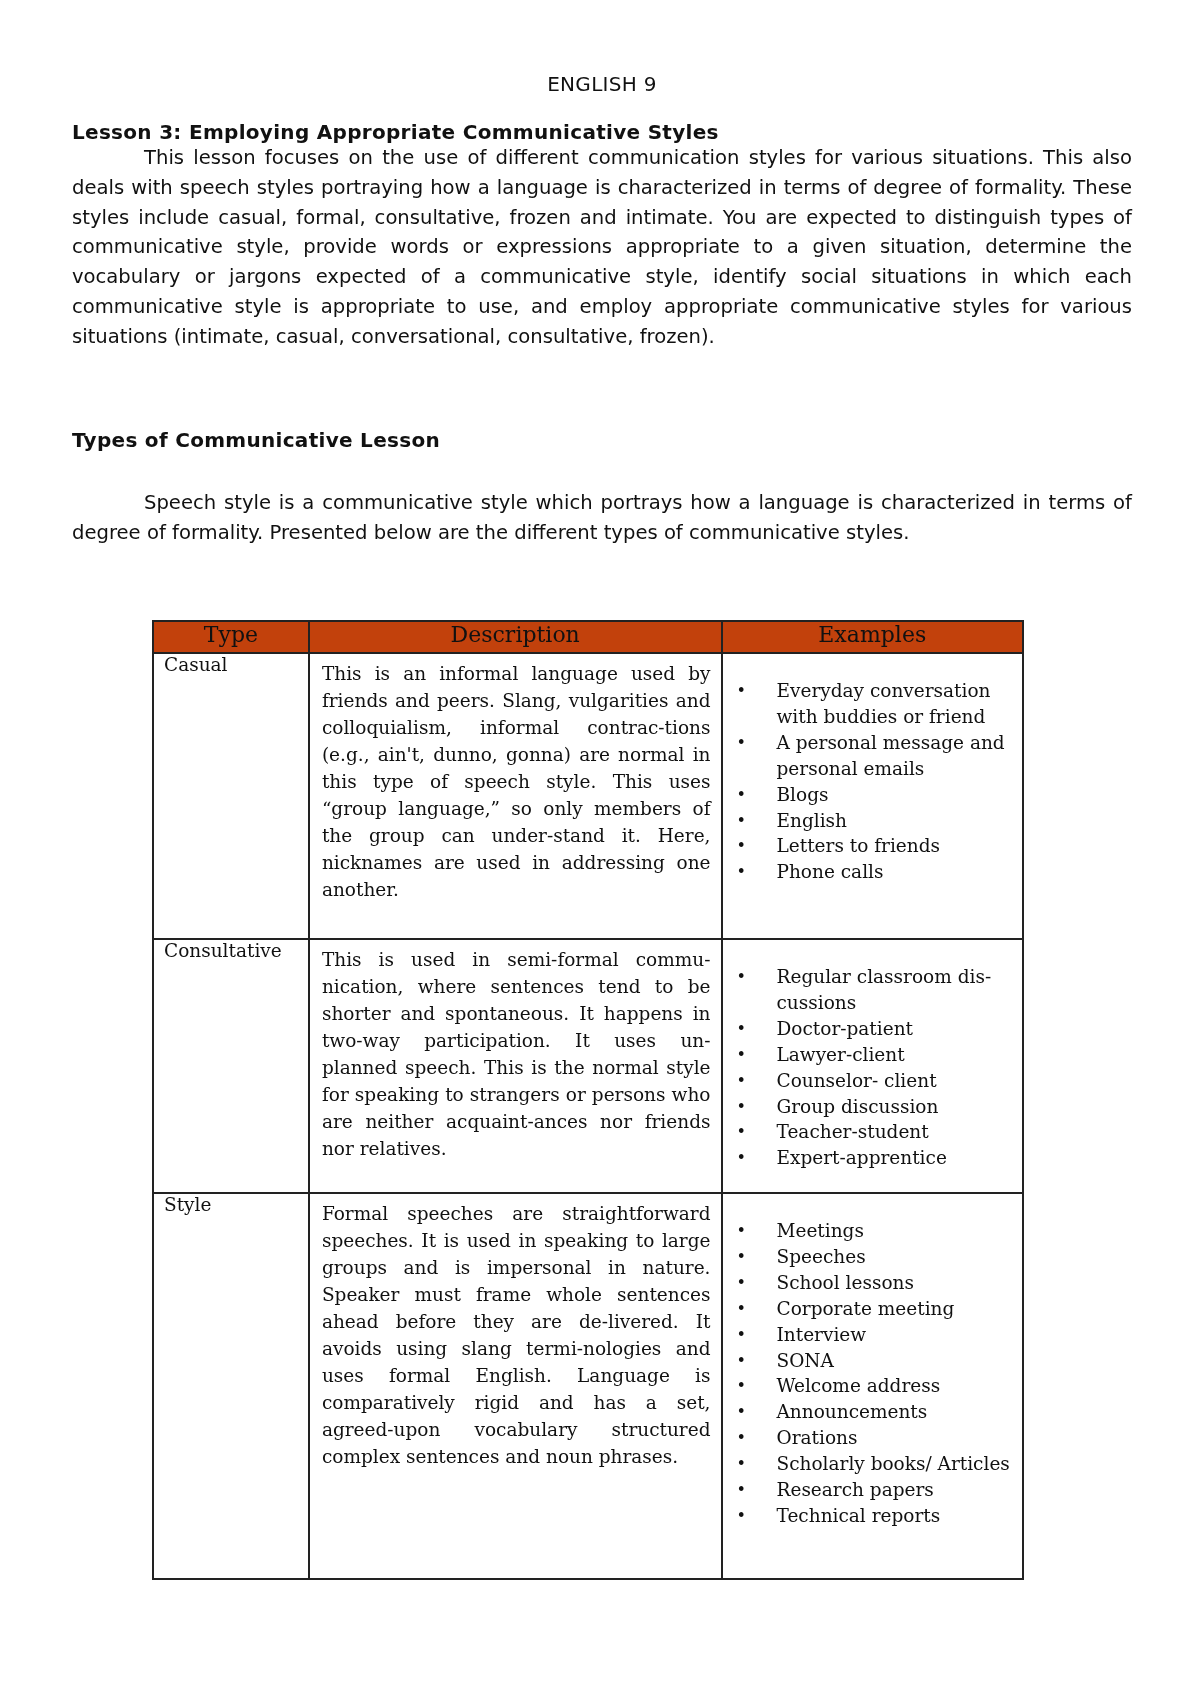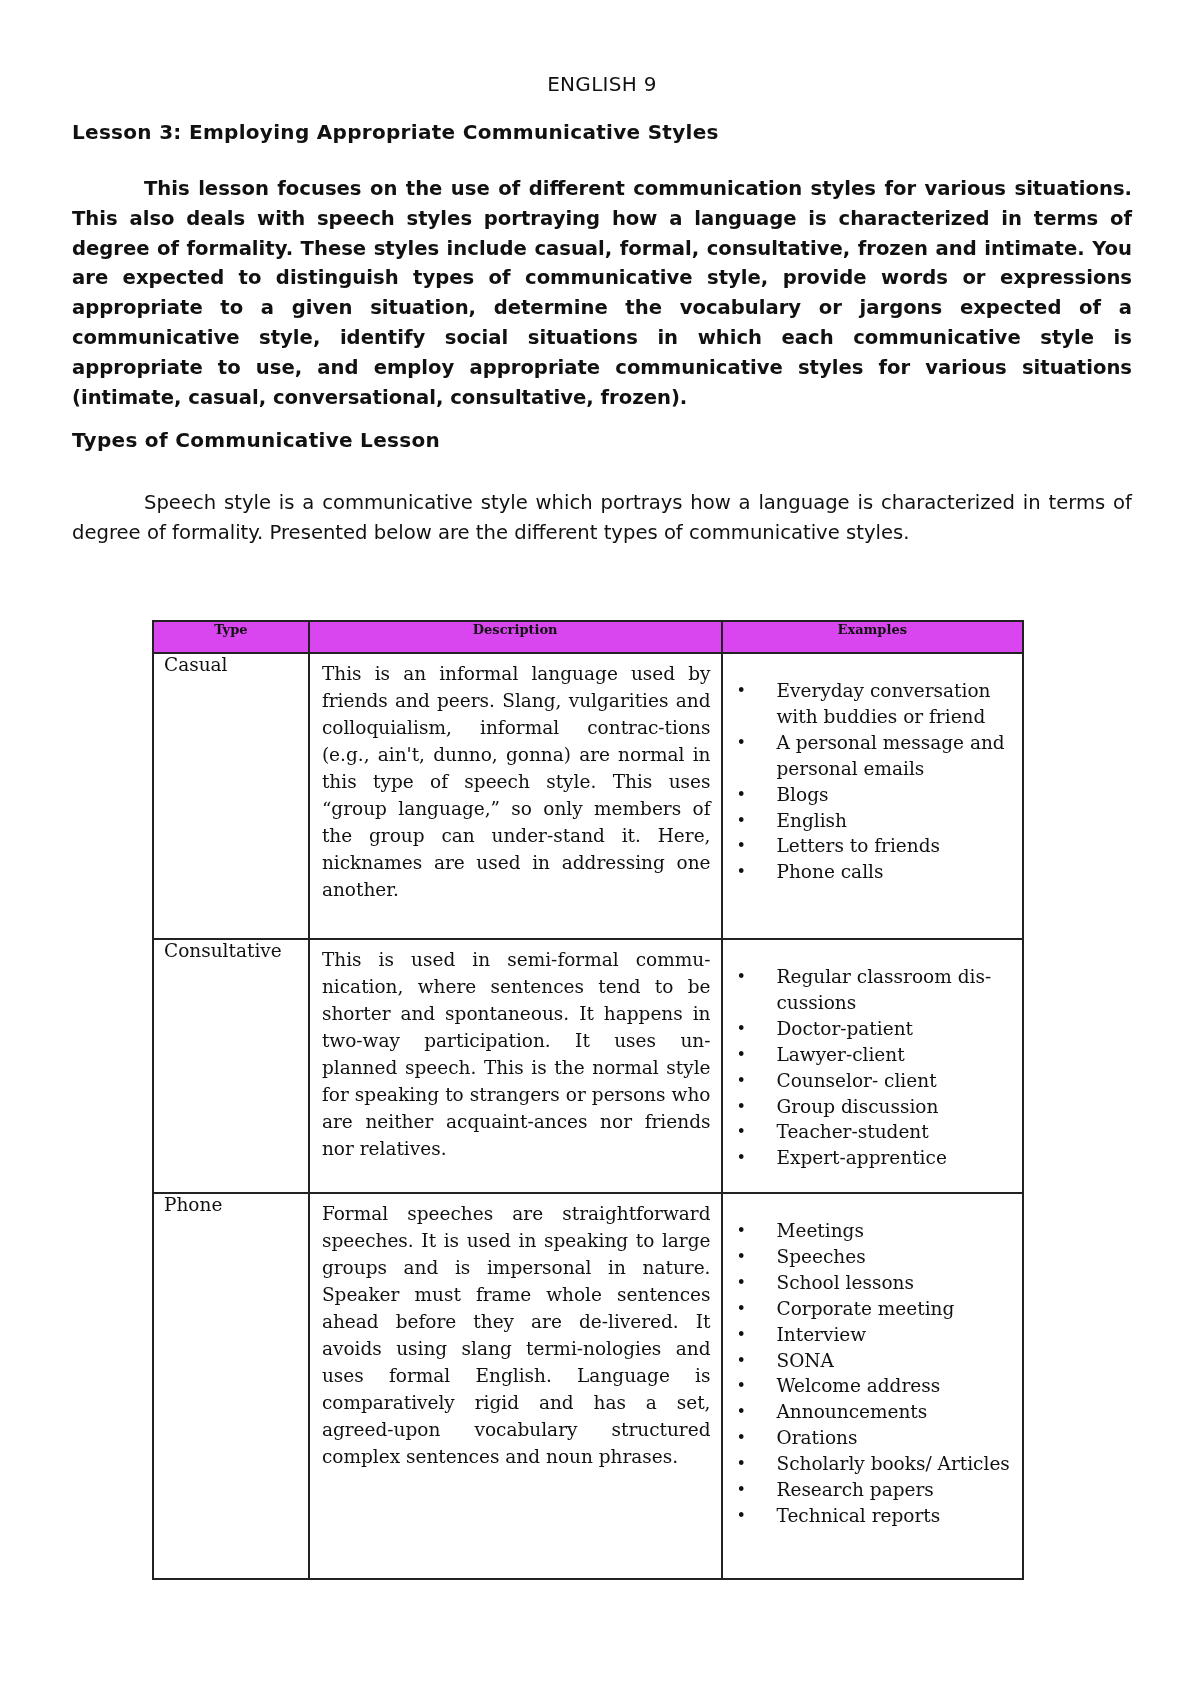--- a/index.html
+++ b/index.html
@@ -2,27 +2,27 @@
 <html><head>
   <meta charset="utf-8">
   <style>
     html, body { margin: 0; padding: 0; background: #ffffff; }
     body { width: 1200px; height: 1698px; position: relative; overflow: hidden; color: #111; }
     .page { position: absolute; left: 72px; top: 0; width: 1060px; font-family: "DejaVu Sans", sans-serif; }
     .course-title { position: absolute; top: 72px; left: 0; width: 1060px; text-align: center; font-size: 20px; letter-spacing: 0.3px; }
     .lesson-title { position: absolute; top: 101px; left: 0; font-size: 20px; font-weight: bold; letter-spacing: 0.3px; margin-top: 19px; }
     .para { position: absolute; left: 0; width: 1060px; font-size: 19.6px; line-height: 29.8px; text-align: justify; text-align-last: left; }
     .para .indent { display: inline-block; width: 72px; }
-    .intro { top: 174px; font-weight: bold; }
+    .intro { top: 143px; }
     .section-title { position: absolute; top: 428px; left: 0; font-size: 20px; font-weight: bold; letter-spacing: 0.3px; }
     .speech { top: 488px; }
 
     table.styles { position: absolute; left: 152px; top: 620px; width: 872px; border-collapse: collapse; font-family: "DejaVu Serif", serif; font-size: 18.5px; color: #111; }
     table.styles th, table.styles td { border: 2px solid #222; vertical-align: top; }
-    table.styles th { background: #d946ef; font-weight: bold; font-size: 13px; height: 30px; padding: 0; text-align: center; border-bottom: 2.5px solid #222; }
+    table.styles th { background: #c2410c; font-weight: normal; font-size: 22px; height: 30px; padding: 0; text-align: center; border-bottom: 2.5px solid #222; }
     .col-type { width: 154px; }
     .col-desc { width: 412px; }
     .col-ex { width: 300px; }
     td.type-cell { vertical-align: middle; padding: 0 10px; }
     td.desc-cell { padding: 6px 10px 10px 12px; text-align: justify; text-align-last: left; line-height: 27px; }
     td.ex-cell { padding: 24px 6px 10px 10px; }
     ul.ex-list { list-style: none; margin: 0; padding: 0; }
     ul.ex-list li { position: relative; padding-left: 44px; line-height: 25.9px; }
     ul.ex-list li::before { content: "\2022"; position: absolute; left: 4px; top: 0; font-size: 16px; }
     tr.row-casual td { height: 250px; border-radius: 20px; }
@@ -75,21 +75,21 @@
           <li>Doctor-patient</li>
           <li>Lawyer-client</li>
           <li>Counselor- client</li>
           <li>Group discussion</li>
           <li>Teacher-student</li>
           <li>Expert-apprentice</li>
         </ul>
       </td>
     </tr>
     <tr class="row-formal">
-      <td class="type-cell">Phone</td>
+      <td class="type-cell">Style</td>
       <td class="desc-cell">Formal speeches are straightforward speeches. It is used in speaking to large groups and is impersonal in nature. Speaker must frame whole sentences ahead before they are de-livered. It avoids using slang termi-nologies and uses formal English. Language is comparatively rigid and has a set, agreed-upon vocabulary structured complex sentences and noun phrases.</td>
       <td class="ex-cell">
         <ul class="ex-list">
           <li>Meetings</li>
           <li>Speeches</li>
           <li>School lessons</li>
           <li>Corporate meeting</li>
           <li>Interview</li>
           <li>SONA</li>
           <li>Welcome address</li>

